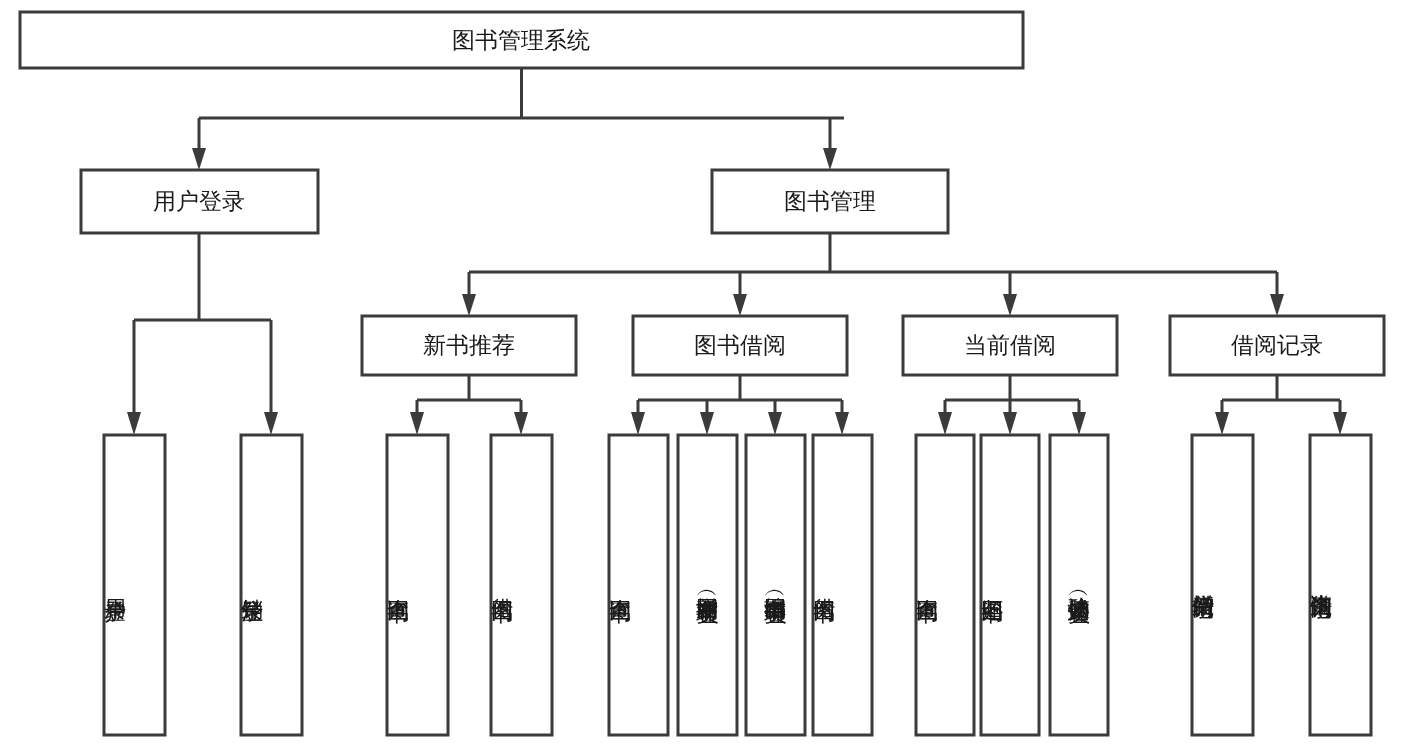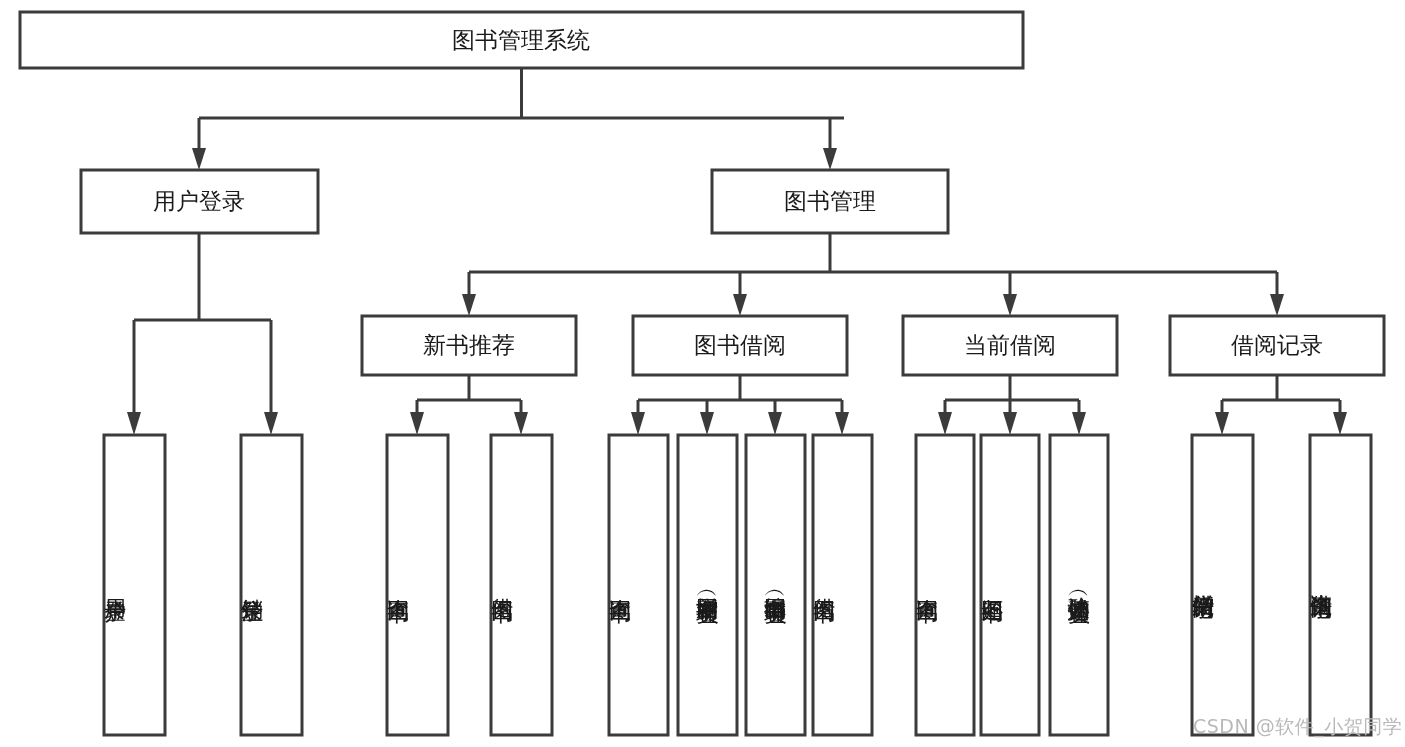--- a/index.html
+++ b/index.html
@@ -195,14 +195,13 @@
   <div class="vlabel" style="left:746px; top:442px; width:59px; height:283px; align-items:center;">编辑图书（管理员）</div>
   <div class="vlabel" style="left:813px; top:445px; width:59px; height:275px;">借阅图书</div>
 
   <div class="vlabel" style="left:916px; top:445px; width:58px; height:275px;">查询图书</div>
   <div class="vlabel" style="left:981px; top:445px; width:58px; height:275px;">归还图书</div>
   <div class="vlabel" style="left:1050px; top:442px; width:58px; height:283px; align-items:center;">确认归还（管理员）</div>
 
   <div class="vlabel" style="left:1192px; top:445px; width:61px; height:268px;">新增借阅记录</div>
   <div class="vlabel" style="left:1310px; top:445px; width:61px; height:268px;">查询借阅记录</div>
 
-  <div class="watermark" style="left:1193px; top:714px;">CSDN @软件_小贺同学</div>
 </div>
 
 </body></html>

